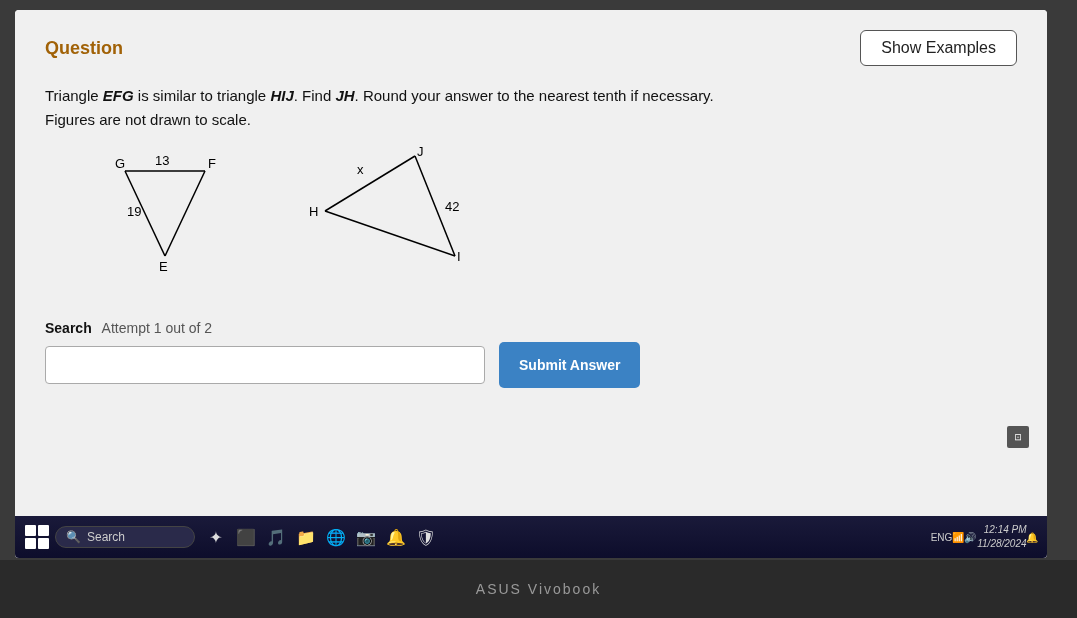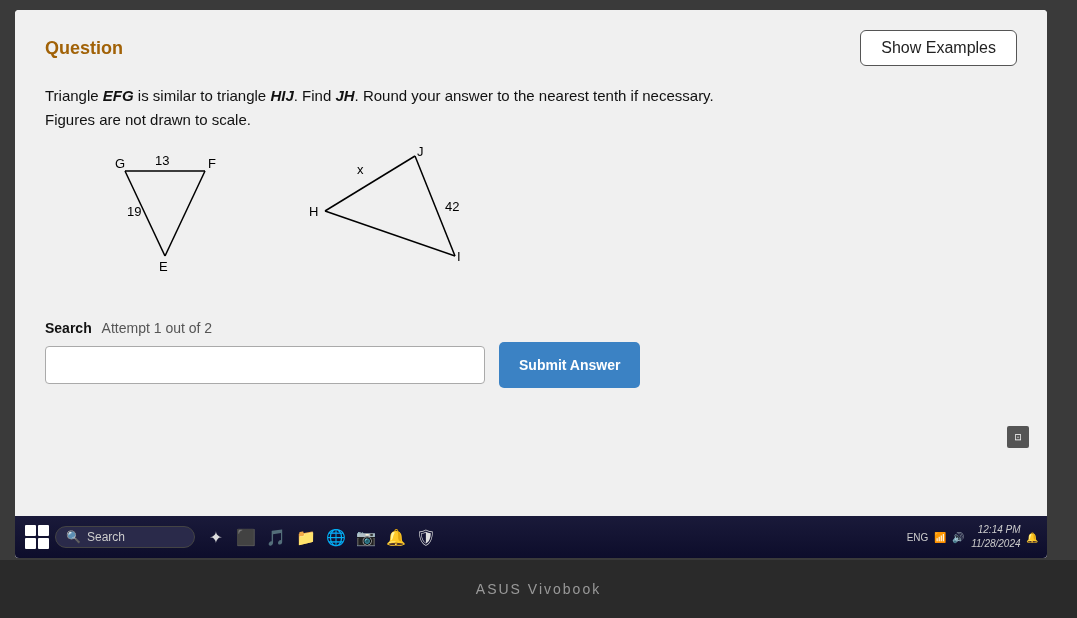--- a/index.html
+++ b/index.html
@@ -192,21 +192,21 @@
       align-items: center;
       justify-content: center;
       font-size: 16px;
       color: #ddd;
     }
 
     .taskbar-right {
       margin-left: auto;
       display: flex;
       align-items: center;
-      gap: 6px;
+      gap: 0;
       color: #ccc;
       font-size: 10px;
     }
 
     .taskbar-time {
       text-align: right;
       line-height: 1.4;
       font-style: italic;
     }
 

